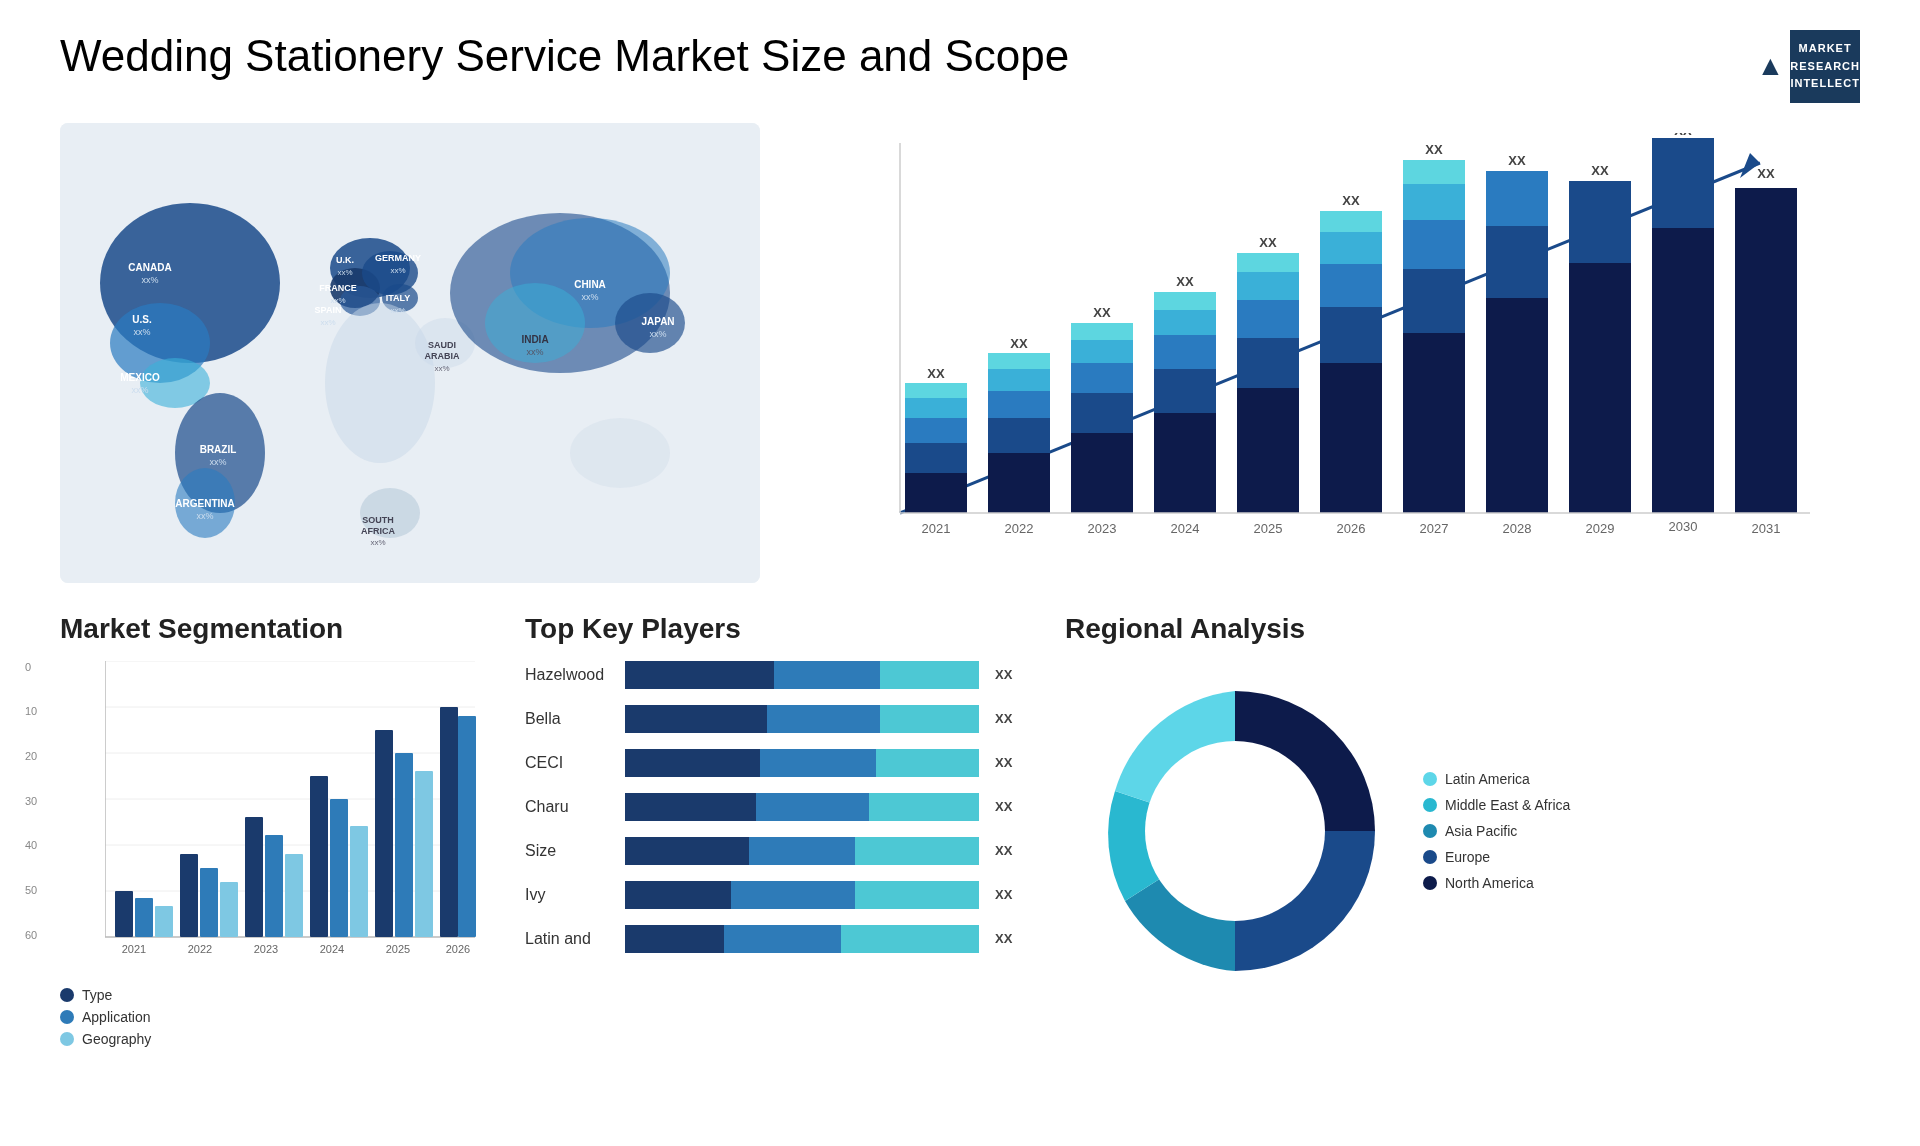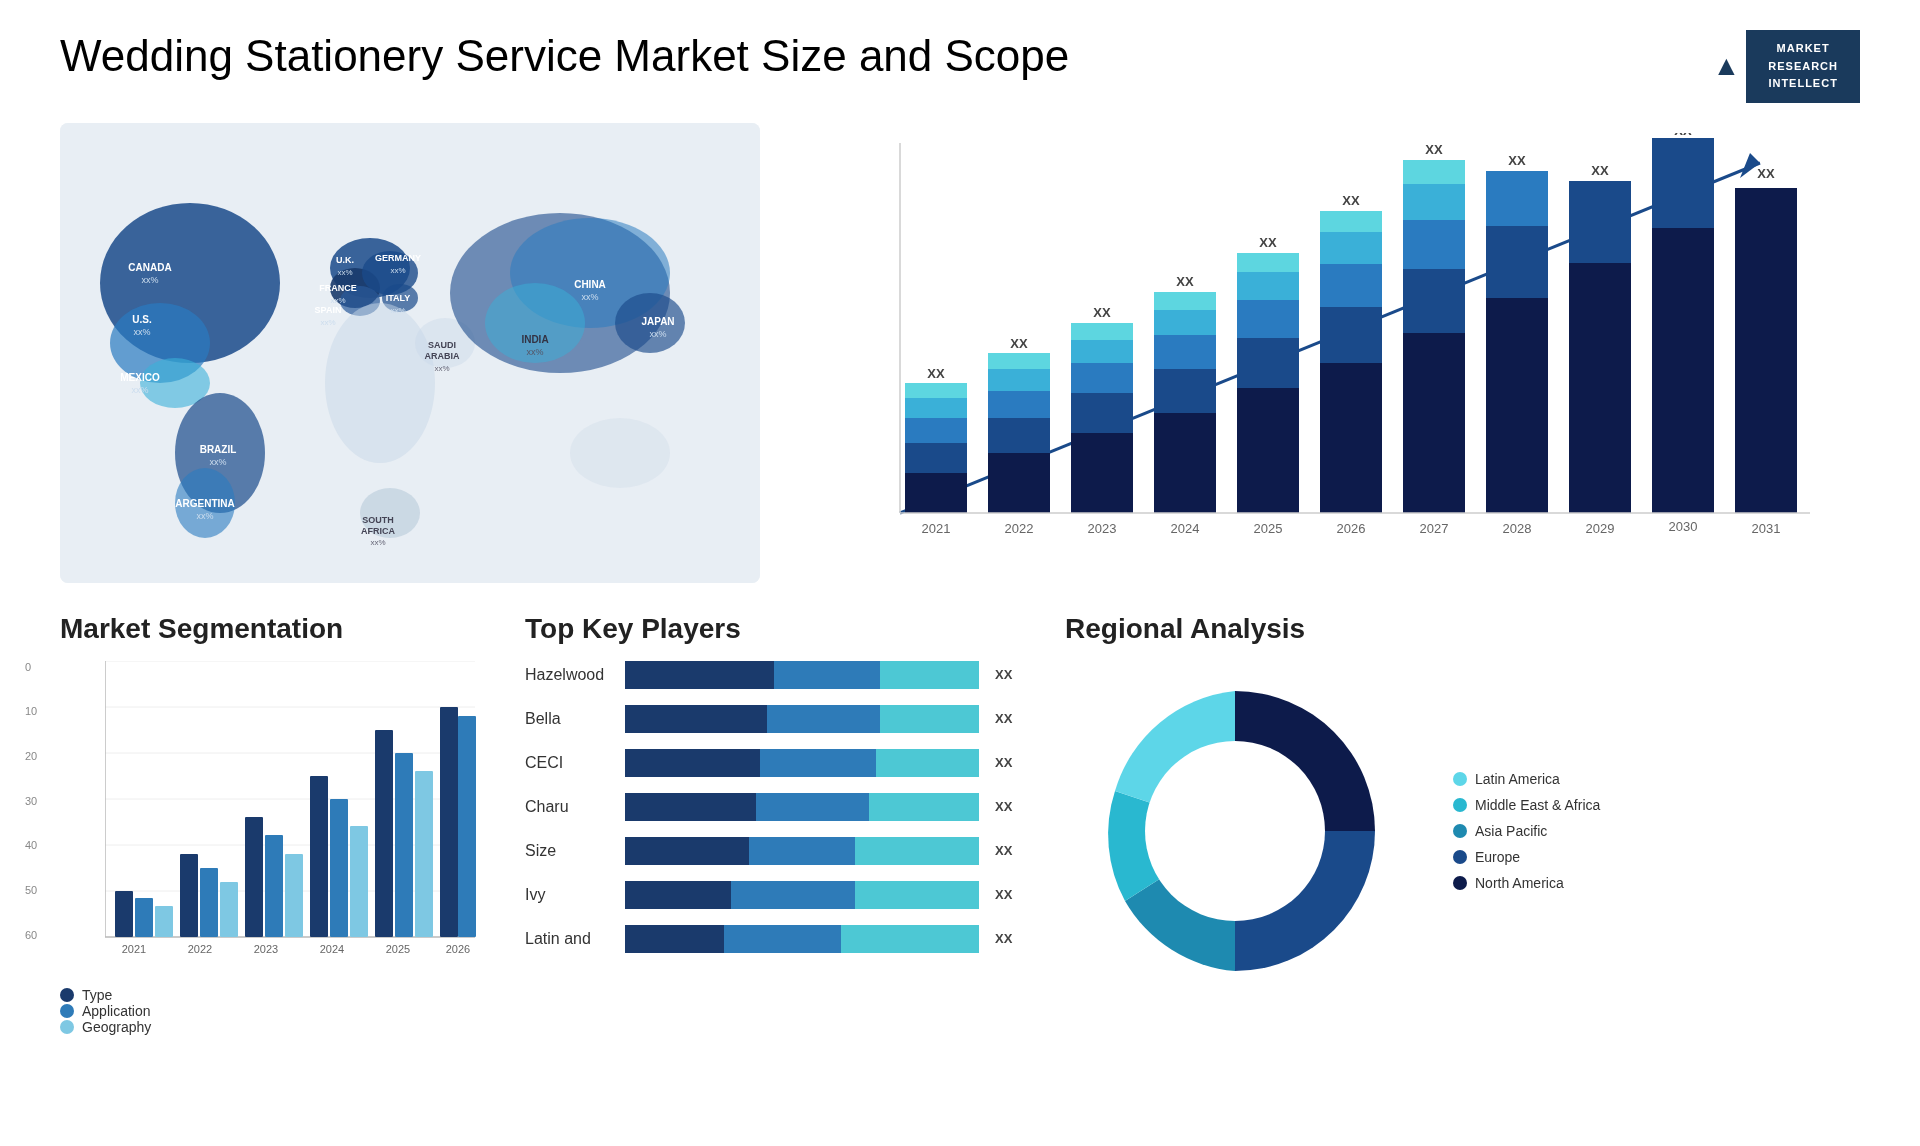--- a/index.html
+++ b/index.html
@@ -25,21 +25,21 @@
     }
     .main-title {
       font-size: 44px;
       font-weight: 400;
       color: #000000;
       line-height: 1.2;
     }
     .logo-box {
       background: #1a3a5c;
       color: white;
-      padding: 10px 22px;
+      padding: 10px 0;
       text-align: center;
       font-size: 11px;
       font-weight: bold;
       letter-spacing: 1px;
       line-height: 1.6;
     }
     .logo-m {
       font-size: 28px;
       font-weight: 900;
       color: #1a3a5c;
@@ -107,20 +107,21 @@
       display: flex;
       flex-direction: column-reverse;
       justify-content: space-between;
       font-size: 11px;
       color: #888;
     }
     .seg-legend {
       margin-top: 12px;
       display: flex;
       flex-direction: column;
+      gap: 6px;
     }
     .legend-item {
       display: flex;
       align-items: center;
       gap: 8px;
       font-size: 14px;
       color: #333;
     }
     .legend-dot {
       width: 14px;
@@ -168,21 +169,21 @@
       font-weight: 600;
       color: #444;
       margin-left: 6px;
       width: 30px;
     }
 
     
     .donut-wrapper {
       display: flex;
       align-items: center;
-      gap: 48px;
+      gap: 18px;
       margin-top: 10px;
     }
     .regional-legend {
       display: flex;
       flex-direction: column;
       gap: 10px;
     }
     .reg-legend-item {
       display: flex;
       align-items: center;

